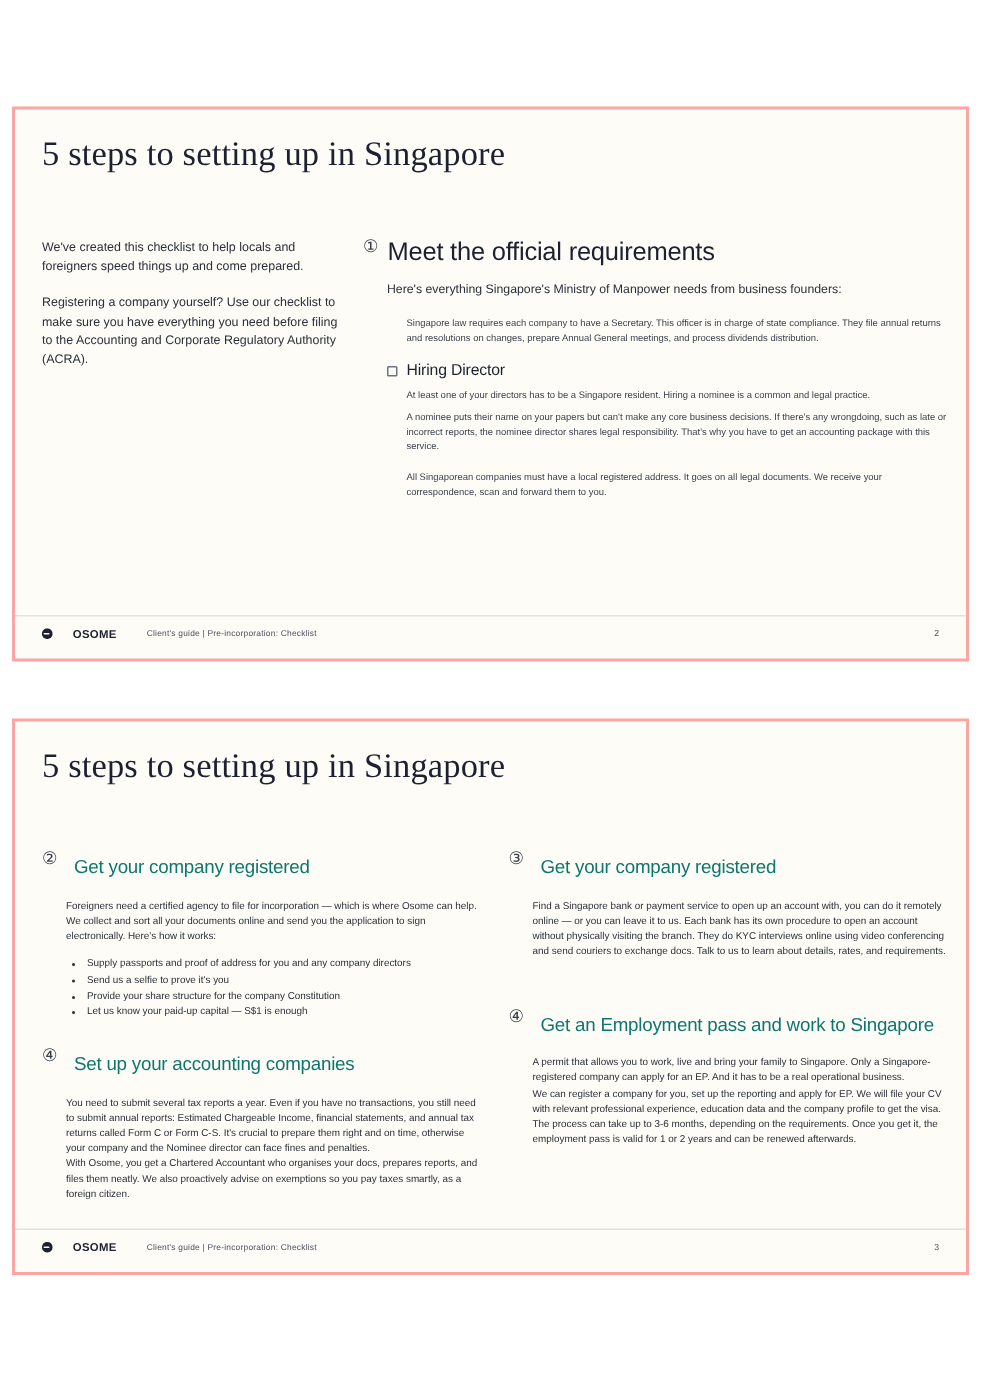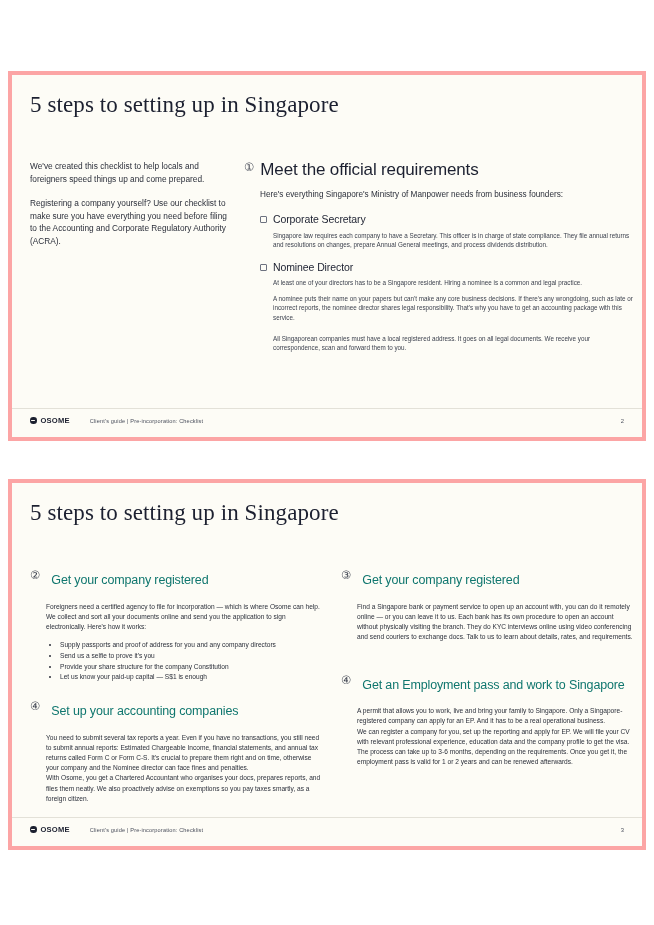--- a/index.html
+++ b/index.html
@@ -20,21 +20,21 @@
     background: #ffffff;
     box-sizing: border-box;
     padding: 0;
     position: relative;
   }
   .slide {
     position: absolute;
     left: 8px;
     width: 638px;
     background: #fdfcf6;
-    border: 4px solid #fca5a5;
+    border: 2px solid #fca5a5;
     box-sizing: border-box;
     overflow: hidden;
   }
   #slide-1 { top: 71px; height: 370px; }
   #slide-2 { top: 479px; height: 371px; }
 
   .slide-title {
     font-family: "Liberation Serif", serif;
     font-size: 23px;
     font-weight: 400;
@@ -172,21 +172,21 @@
     position: absolute;
     left: 18px;
     right: 18px;
     top: 7px;
     display: flex;
     align-items: center;
   }
   .logo {
     display: flex;
     align-items: center;
-    gap: 4px;
+    gap: 14px;
     margin-right: 20px;
   }
   .logo-mark {
     width: 6.5px;
     height: 6.5px;
     border-radius: 50%;
     background: #1c2030;
     position: relative;
   }
   .logo-mark::after {
@@ -230,33 +230,29 @@
     </div>
 
     <div class="s1-right">
       <div class="step-head">
         <span class="step-num">①</span>
         <h2 class="step-title">Meet the official requirements</h2>
       </div>
       <p class="lead-text">Here's everything Singapore's Ministry of Manpower needs from business founders:</p>
 
       <div class="check-item">
-        <div class="check-row">
-          <span class="checkbox"></span>
-          <span class="check-label">Corporate Secretary</span>
-        </div>
         <div class="check-body">
           <p>Singapore law requires each company to have a Secretary. This officer is in charge of state compliance. They file annual returns and resolutions on changes, prepare Annual General meetings, and process dividends distribution.</p>
         </div>
       </div>
 
       <div class="check-item">
         <div class="check-row">
           <span class="checkbox"></span>
-          <span class="check-label">Nominee Director</span>
+          <span class="check-label">Hiring Director</span>
         </div>
         <div class="check-body">
           <p>At least one of your directors has to be a Singapore resident. Hiring a nominee is a common and legal practice.</p>
           <p>A nominee puts their name on your papers but can't make any core business decisions. If there's any wrongdoing, such as late or incorrect reports, the nominee director shares legal responsibility. That's why you have to get an accounting package with this service.</p>
         </div>
       </div>
 
       <div class="check-item">
         <div class="check-body">
           <p>All Singaporean companies must have a local registered address. It goes on all legal documents. We receive your correspondence, scan and forward them to you.</p>

